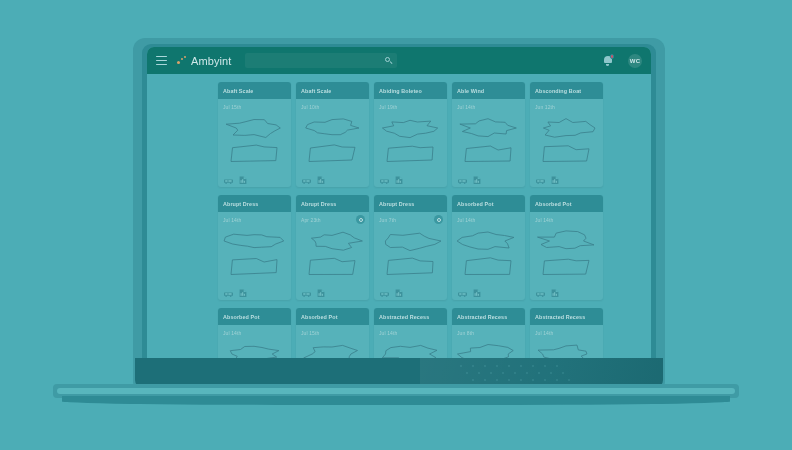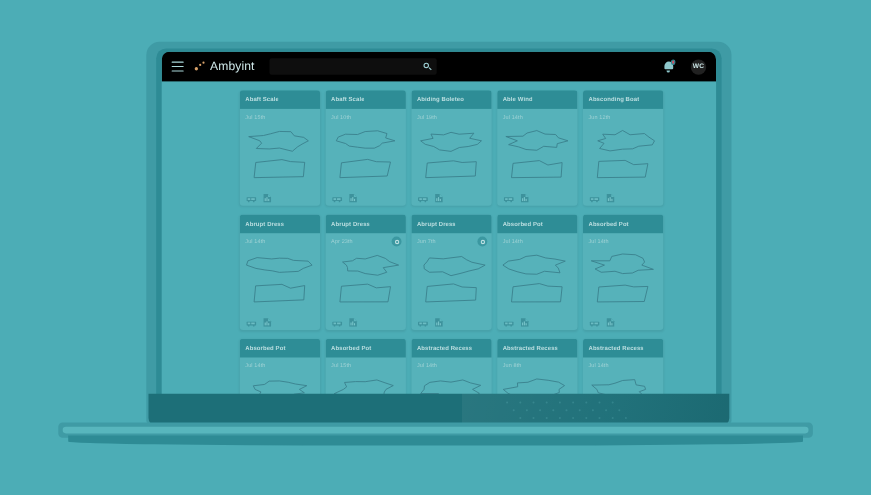--- a/index.html
+++ b/index.html
@@ -78,21 +78,21 @@
     left:62px; top:396px;
     width:668px; height:9px;
     background:#2e8b95;
     border-radius:0 0 40% 40%;
   }
 
   
   .appbar {
     position:absolute; left:0; top:0;
     width:504px; height:27px;
-    background:#000000;
+    background:#0f766e;
     display:flex; align-items:center;
     padding:0 9px;
     gap:8px;
   }
   .hamburger { width:11px; height:9px; display:flex; flex-direction:column; justify-content:space-between; flex:0 0 auto; }
   .hamburger i { display:block; height:1.4px; background:#a9d8da; border-radius:1px; }
   .brandwrap { display:flex; align-items:center; gap:3px; flex:0 0 auto; margin-left:2px;}
   .brandmark { width:11px; height:11px; position:relative; }
   .brandmark b { position:absolute; background:#d9a26a; border-radius:50%; }
   .brandmark b:nth-child(1){ width:3px;height:3px; left:0; top:6px;}

